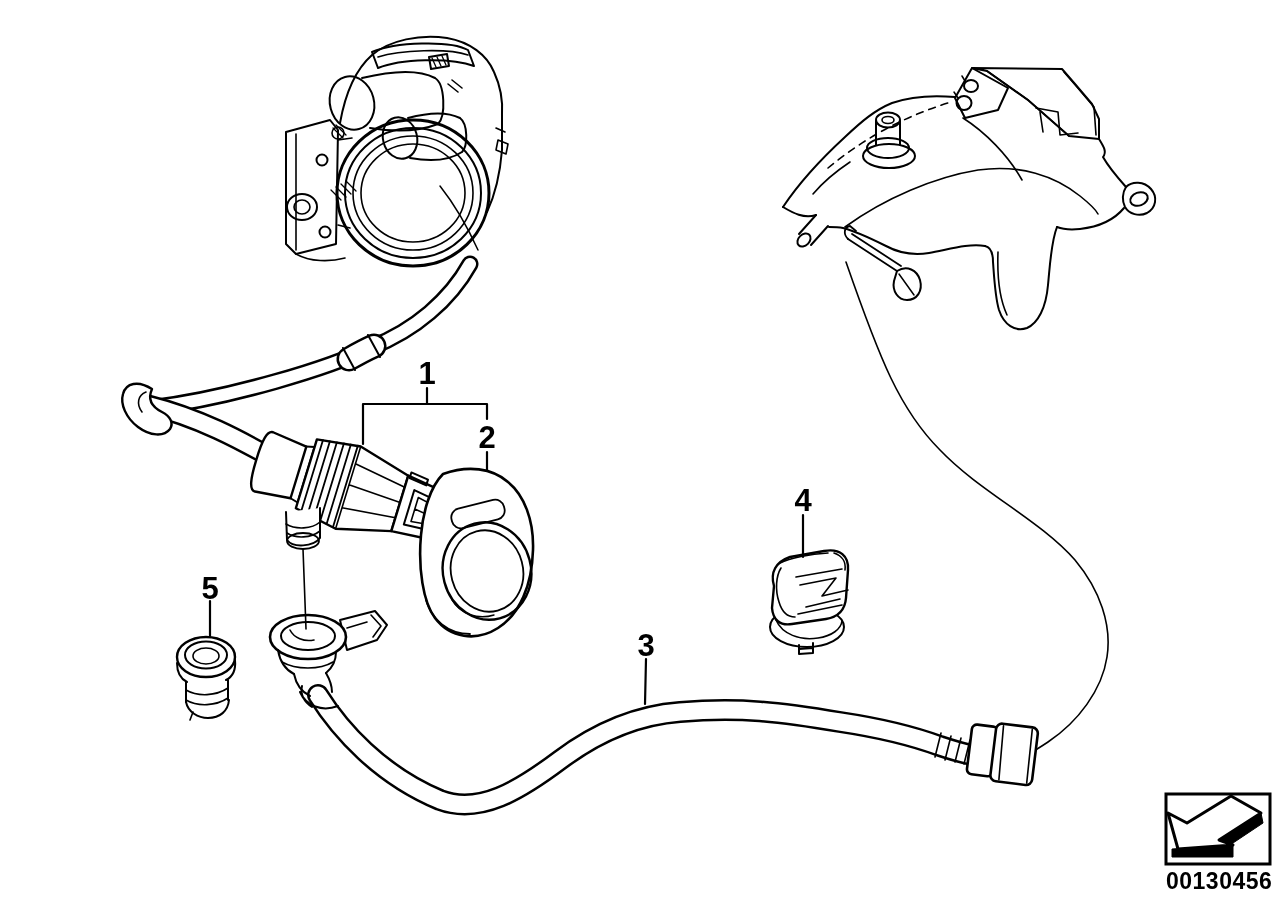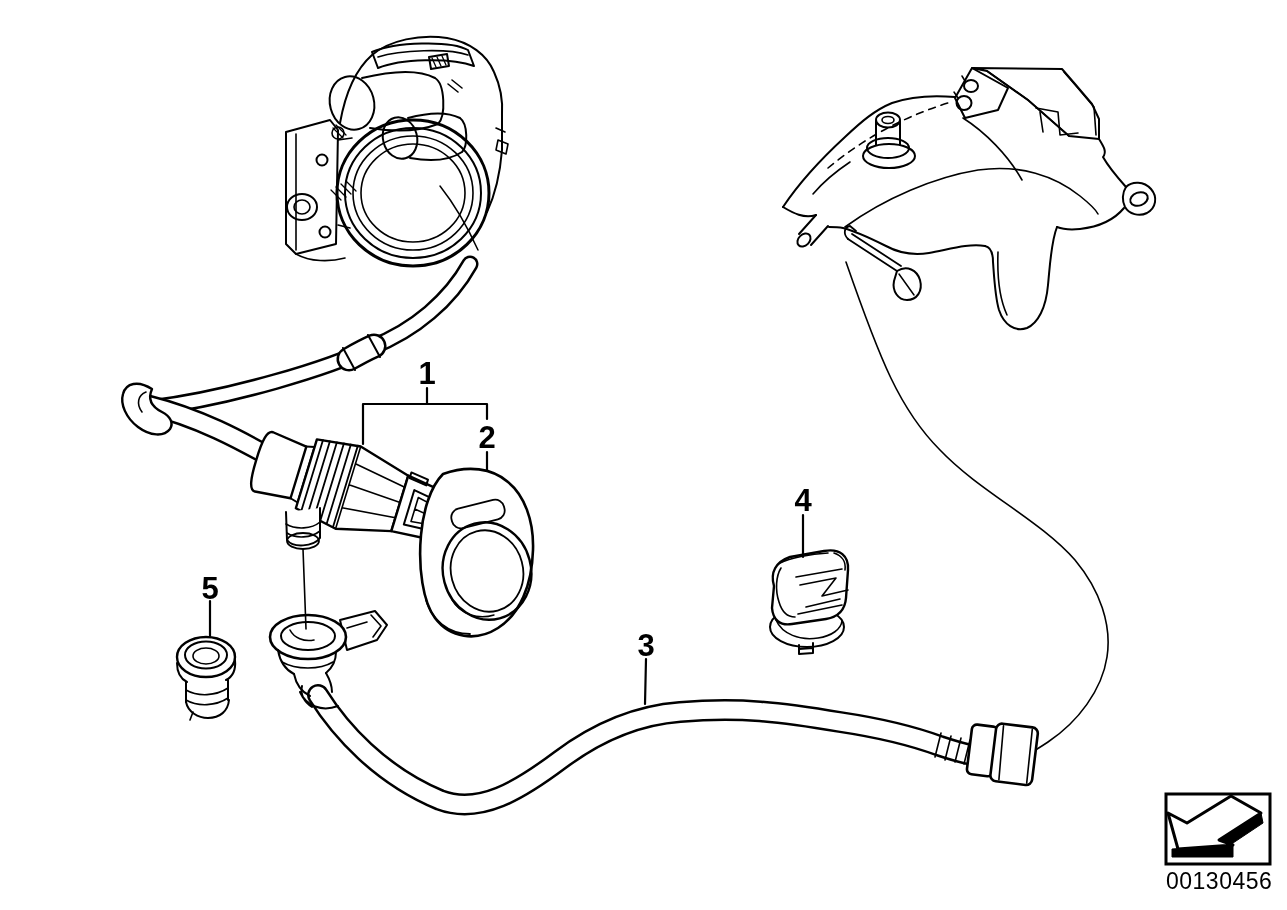--- a/index.html
+++ b/index.html
@@ -2,21 +2,21 @@
 <html><head>
 <meta charset="utf-8">
 <style>
   html,body{margin:0;padding:0;background:#ffffff;}
   body{width:1287px;height:910px;position:relative;overflow:hidden;
        font-family:"Liberation Sans", sans-serif;}
   #stage{position:absolute;left:0;top:0;width:1287px;height:910px;}
   svg{display:block;}
   .callout{font-family:"Liberation Sans", sans-serif;font-weight:bold;font-size:31px;fill:#000;}
   .partnum{position:absolute;left:1166px;top:868px;width:104px;text-align:center;
-           font-family:"Liberation Sans", sans-serif;font-size:23px;color:#000;letter-spacing:.5px;}
+           font-family:"Liberation Sans", sans-serif;font-size:23px;color:#000;letter-spacing:.5px;font-weight:bold;}
 </style>
 </head>
 <body>
 
 <div id="stage">
 <svg width="1287" height="910" viewBox="0 0 1287 910" xmlns="http://www.w3.org/2000/svg">
   <g fill="none" stroke="#000" stroke-width="2" stroke-linecap="round" stroke-linejoin="round">
 
     <g>
 

